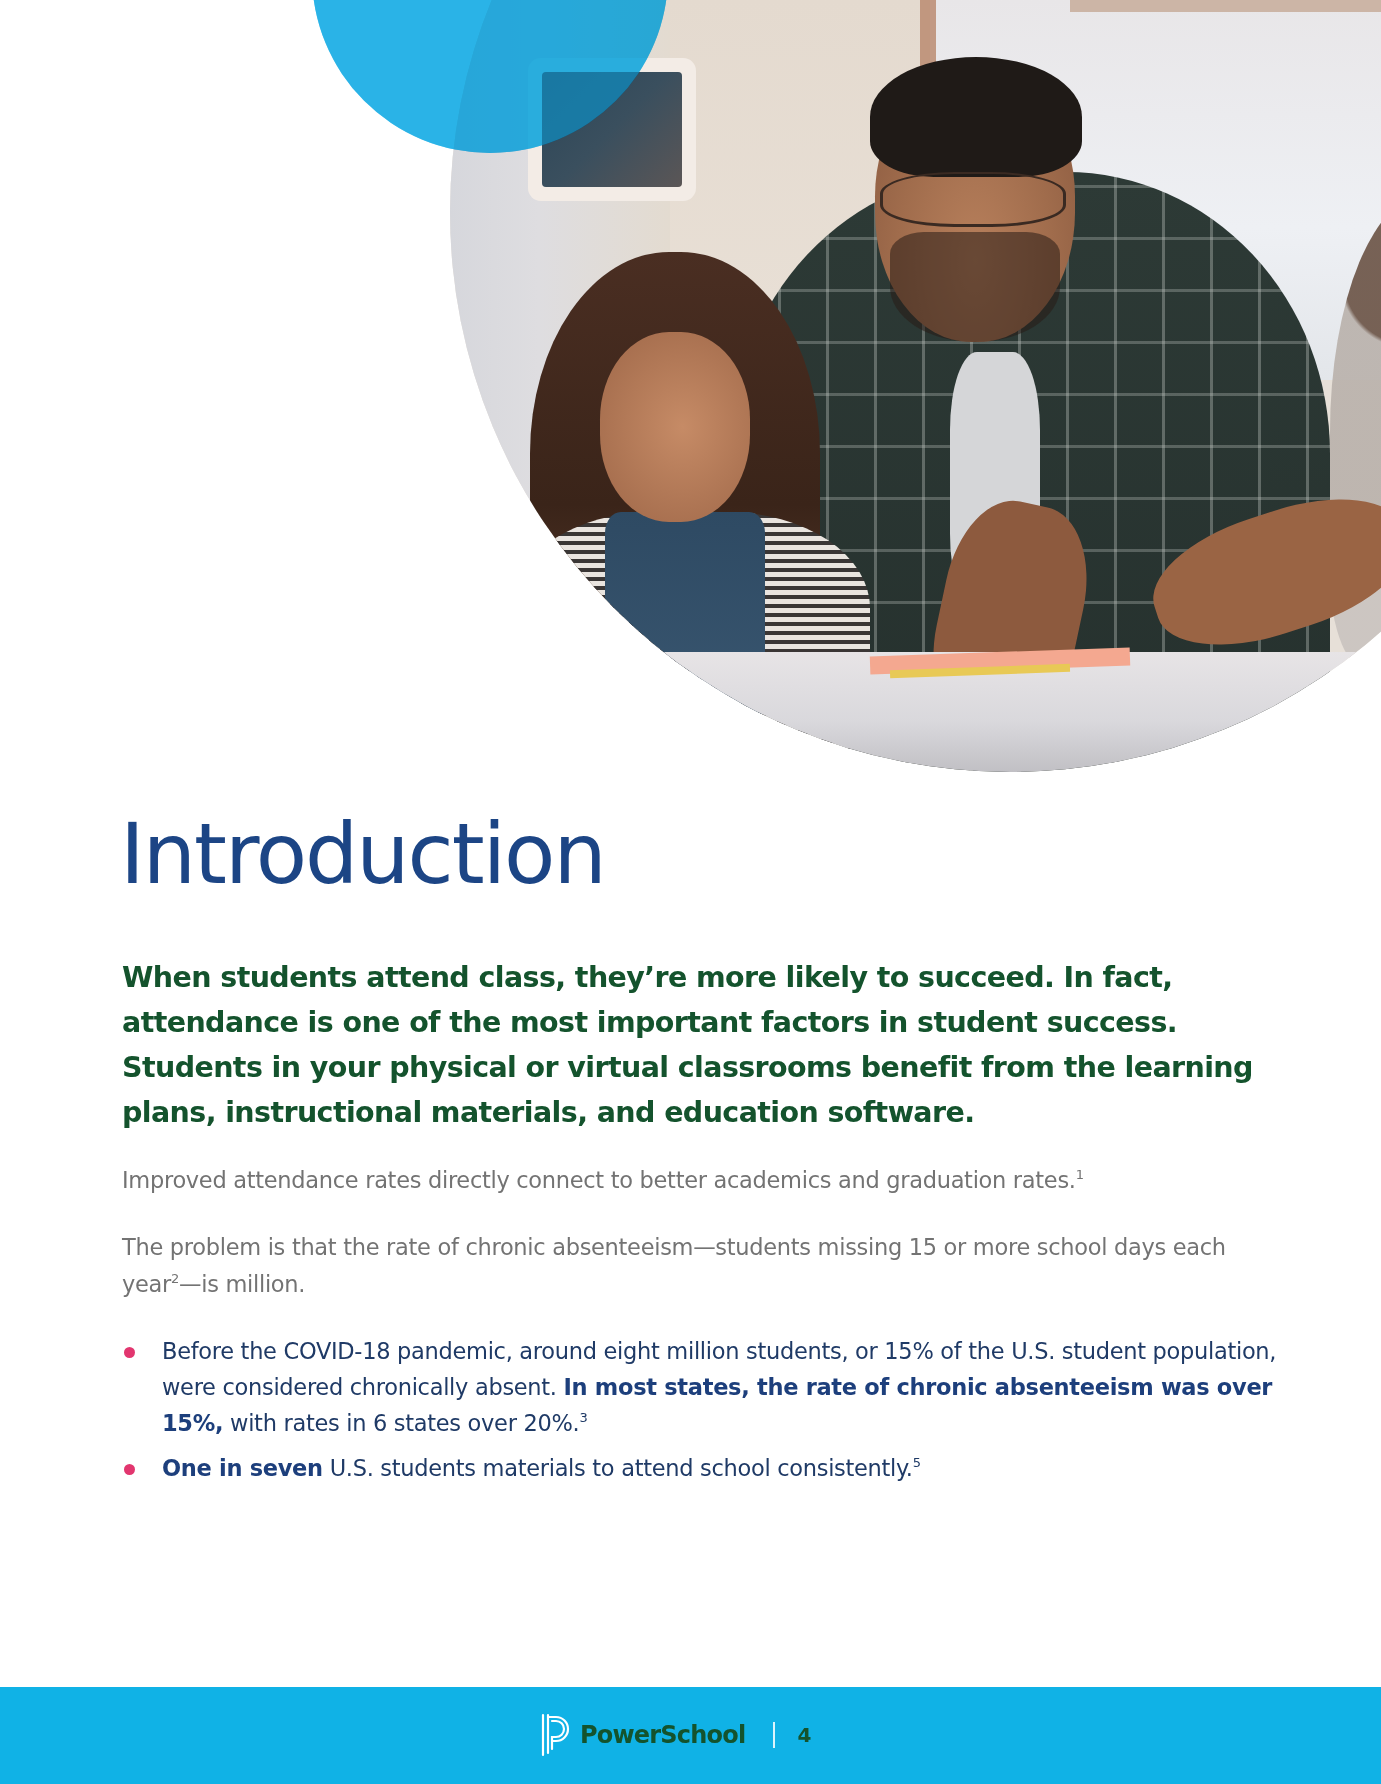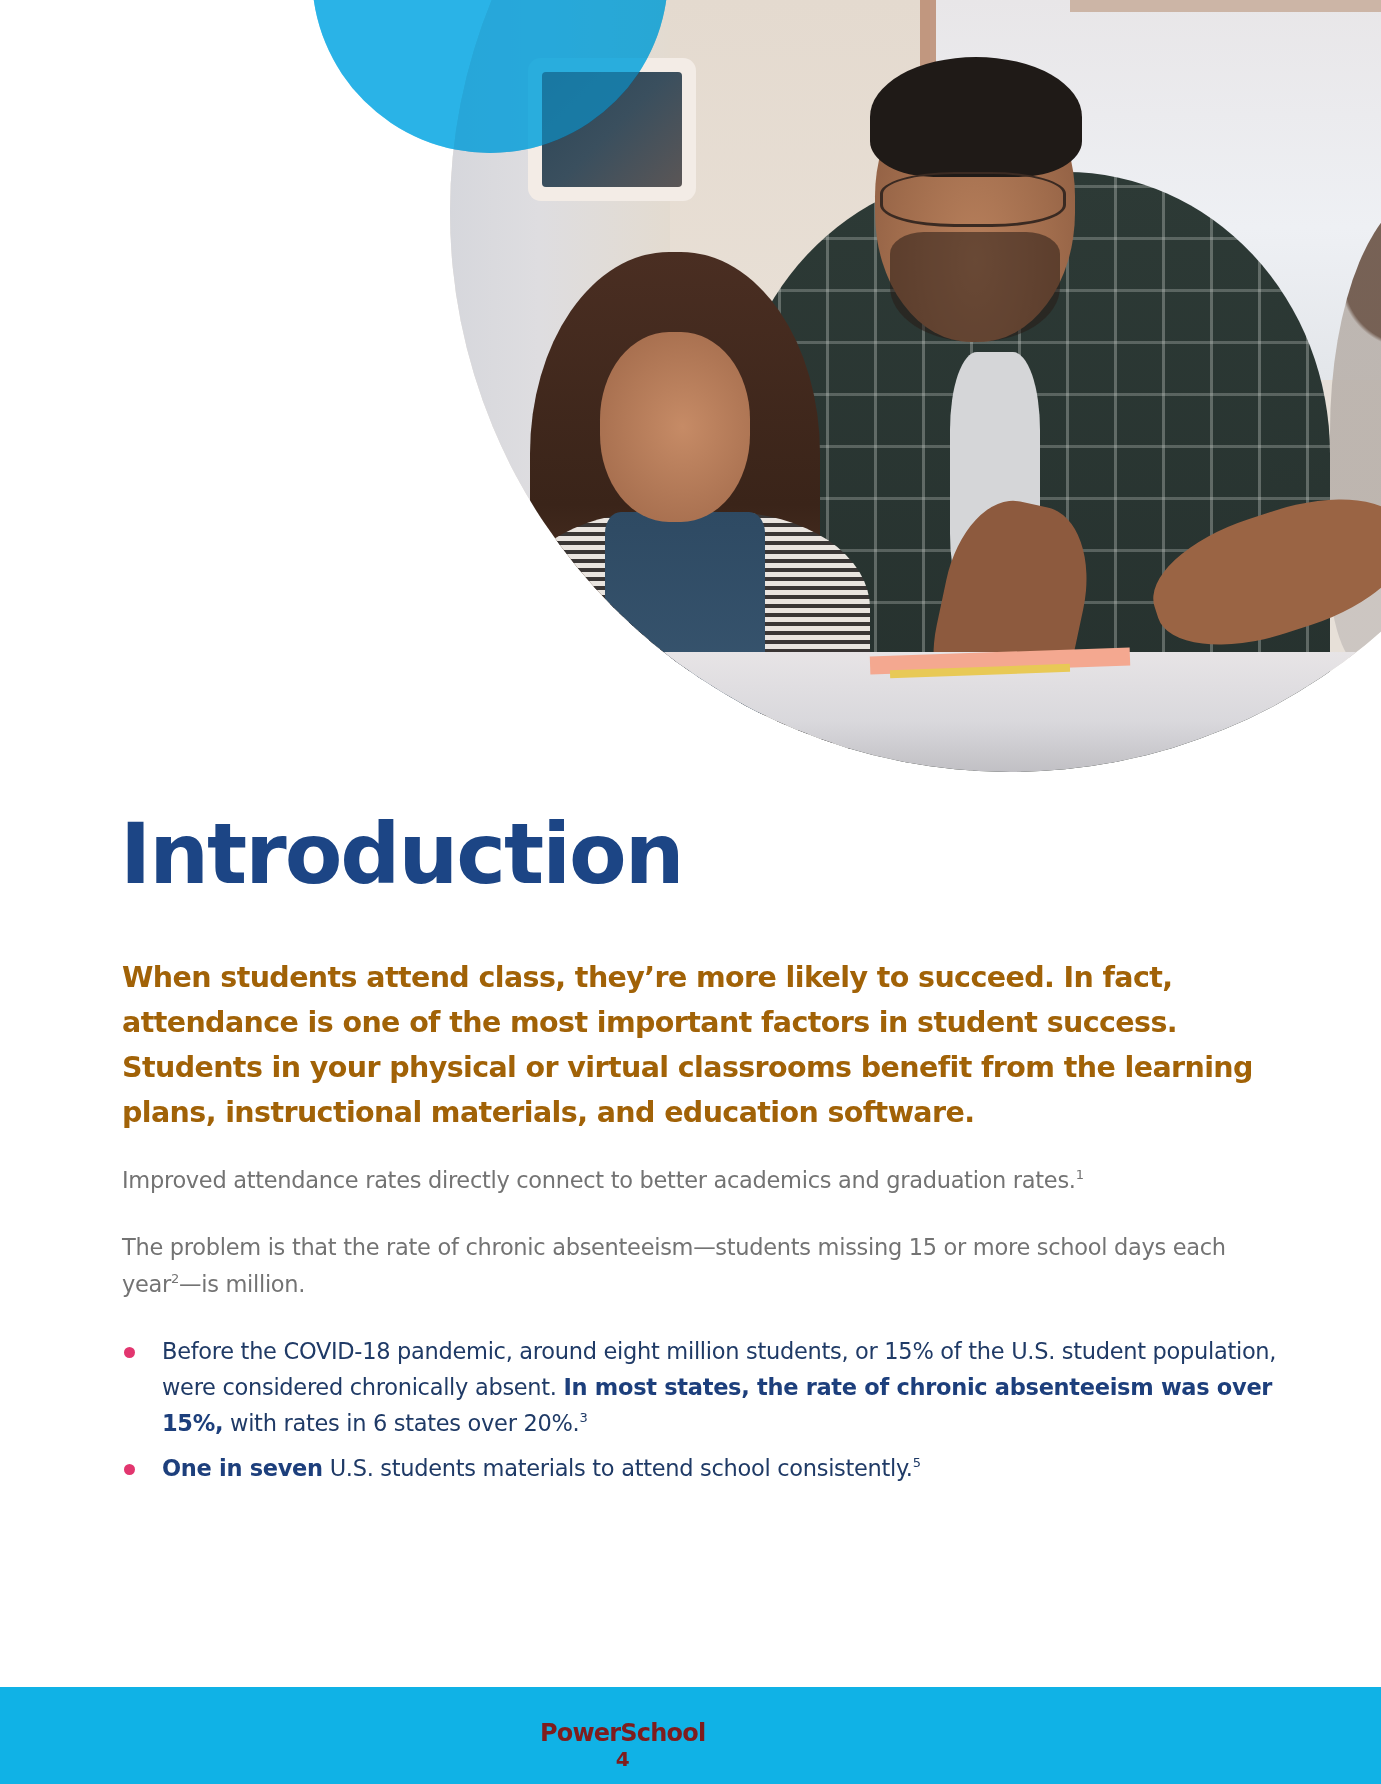--- a/index.html
+++ b/index.html
@@ -65,27 +65,27 @@
     position: absolute; left: 312px; top: -203px; width: 356px; height: 356px; border-radius: 50%;
     background: rgba(18, 170, 228, 0.88);
     mix-blend-mode: multiply;
   }
   .blue-circle-top {
     position: absolute; left: 312px; top: -203px; width: 356px; height: 356px; border-radius: 50%;
     background: #27b3e8; opacity: .55;
   }
   .title {
     position: absolute; left: 120px; top: 812px; margin: 0;
-    font-family: "DejaVu Sans", sans-serif; font-weight: bold; font-size: 84px; letter-spacing: -2px;
+    font-family: "DejaVu Sans", sans-serif; font-weight: normal; font-size: 84px; letter-spacing: -2px;
     color: #1c4585; line-height: 1;
   }
   .lead {
     position: absolute; left: 122px; top: 955px; width: 1150px; margin: 0;
     font-family: "DejaVu Sans", sans-serif; font-weight: bold; font-size: 28.5px; line-height: 45px;
-    color: #a16207; letter-spacing: -0.6px;
+    color: #14532d; letter-spacing: -0.6px;
   }
   .para {
     position: absolute; left: 122px; width: 1150px; margin: 0;
     font-family: "DejaVu Sans", sans-serif; font-size: 22.5px; line-height: 37px; color: #737373;
     letter-spacing: -0.3px;
   }
   .p1 { top: 1162px; }
   .p2 { top: 1229px; }
   sup { font-size: 13px; vertical-align: 9px; line-height: 0; }
   .bullets { position: absolute; left: 122px; top: 1333px; width: 1160px; margin: 0; padding: 0; list-style: none; }
@@ -97,23 +97,22 @@
   .bullet .dot {
     position: absolute; left: 2px; top: 14px; width: 11px; height: 11px; border-radius: 50%;
     background: #e2366f;
   }
   .bullet b { color: #1d3f7c; }
 
   .footer {
     position: absolute; left: 0; top: 1687px; width: 1381px; height: 97px; background: #10b2e6;
   }
   .footer-inner {
-    position: absolute; left: 540px; top: 32px; height: 44px; display: flex; align-items: center;
-    color: #7f1d1d;
-    flex-direction: column;
+    position: absolute; left: 540px; top: 26px; height: 44px; display: flex; align-items: center;
+    color: #14532d;
   }
   .logo-icon { width: 32px; height: 44px; margin-right: 8px; }
   .brand { font-family: "DejaVu Sans", sans-serif; font-size: 24px; font-weight: bold; letter-spacing: -0.8px; }
   .sep { width: 2px; height: 26px; background: rgba(255,255,255,.85); margin: 0 22px 0 28px; }
   .pagenum { font-family: "DejaVu Sans", sans-serif; font-weight: bold; font-size: 20px; }
 </style>
 </head>
 <body>
 
 <div class="hero">

